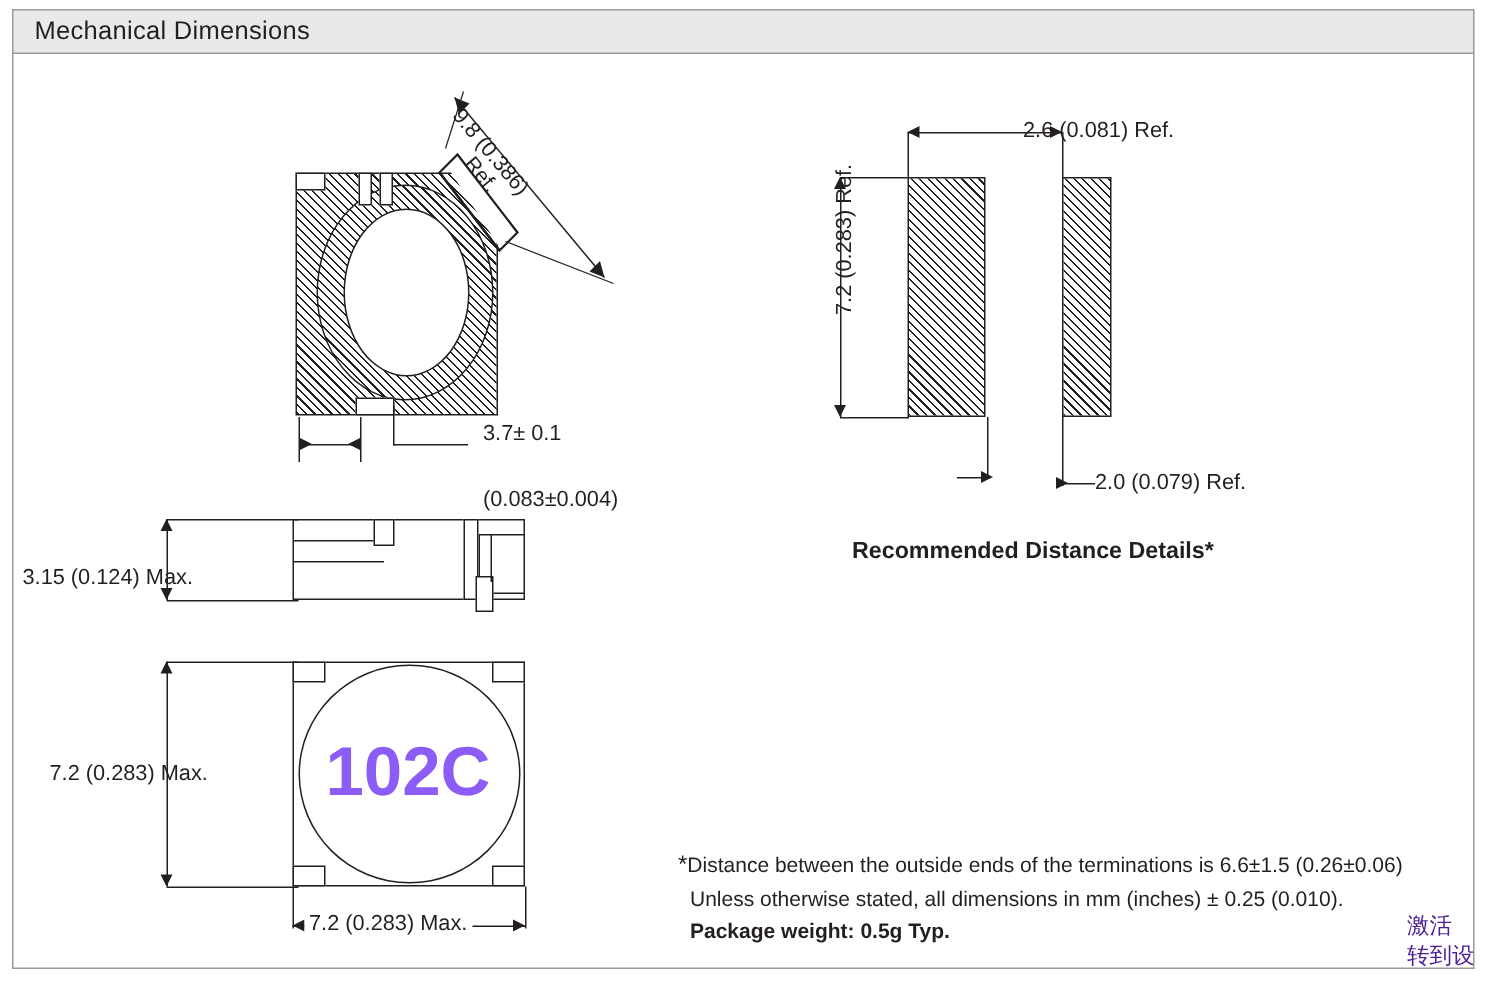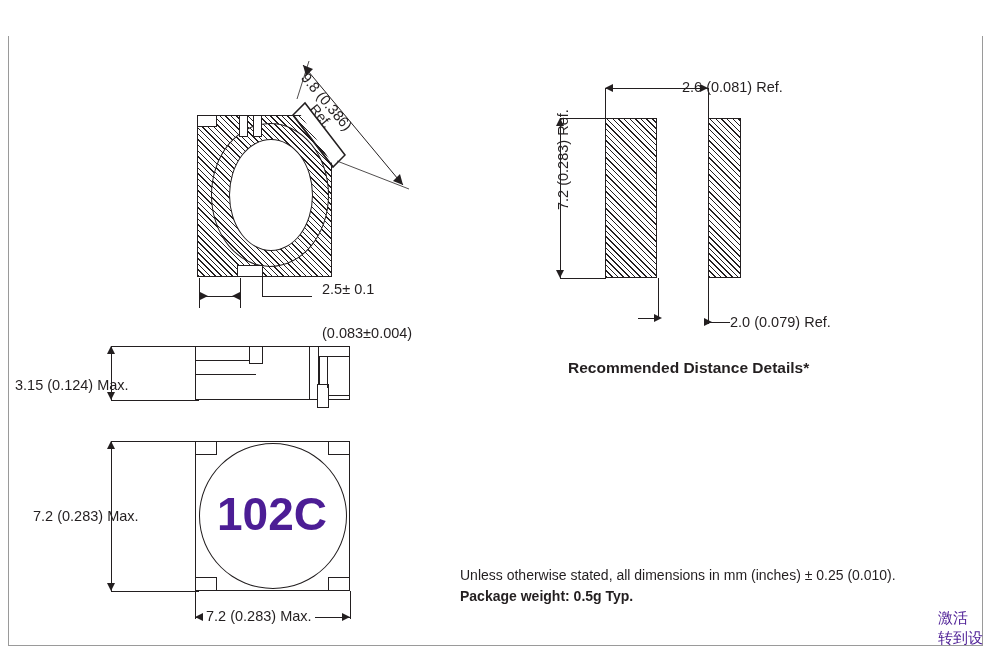--- a/index.html
+++ b/index.html
@@ -127,38 +127,41 @@
   }
   
   #side { position: absolute; left: 95px; top: 330px; width: 330px; height: 100px; }
   
   #bot { position: absolute; left: 95px; top: 425px; width: 340px; height: 210px; }
   .part-code {
     position: absolute;
     font-size: 46px;
     font-weight: bold;
     letter-spacing: 0px;
-    color: #4c1d95;
+    color: #8b5cf6;
   }
   .notes { position: absolute; left: 452px; top: 565px; width: 520px; }
   .notes .line { font-size: 14px; line-height: 1.5; white-space: nowrap; }
   .wm {
     position: absolute;
     right: 8px; bottom: 6px;
     font-size: 15px;
     color: #4c1d95;
     line-height: 1.35;
     text-align: left;
   }
 </style>
 </head>
 <body>
 
 <div id="page">
 
+  <div class="header-bar">
+    <div class="title">Mechanical Dimensions</div>
+  </div>
   <div class="frame"></div>
 
   <div id="iso-wrap">
 
     <div class="iso-body"></div>
 
     <svg width="260" height="250" style="position:absolute;left:0;top:0;">
 
       <polygon points="108,48 148,48 148,110" fill="#ffffff"></polygon>
 
@@ -192,21 +195,21 @@
   </div>
 
   <div class="ln vl" style="left:199px;top:278px;height:30px;"></div>
   <div class="ln vl" style="left:240px;top:278px;height:30px;"></div>
   <div class="ln hl" style="left:200px;top:296px;width:40px;"></div>
   <div class="ar ar-r" style="left:200px;top:292px;"></div>
   <div class="ar ar-l" style="left:232px;top:292px;"></div>
   <div class="ln hl" style="left:262px;top:296px;width:50px;"></div>
   <div class="ln vl" style="left:262px;top:270px;height:27px;"></div>
 
-  <div class="lbl" style="left:322px;top:280px;">2.5± 0.1</div>
+  <div class="lbl" style="left:322px;top:280px;">3.7± 0.1</div>
   <div class="lbl" style="left:322px;top:300px;margin-top:24px;">(0.083±0.004)</div>
 
   <div id="fp">
 
     <div class="ln hl" style="left:75px;top:28px;width:103px;"></div>
     <div class="ar ar-l" style="left:75px;top:24px;"></div>
     <div class="ar ar-r" style="left:170px;top:24px;"></div>
     <div class="ln vl" style="left:75px;top:28px;height:30px;"></div>
     <div class="ln vl" style="left:178px;top:28px;height:30px;"></div>
     <div class="lbl" style="left:152px;top:18px;">2.6 (0.081) Ref.</div>
@@ -274,20 +277,23 @@
 
     <div class="ln hl" style="left:100px;top:192px;width:155px;"></div>
     <div class="ar ar-l" style="left:100px;top:188px;"></div>
     <div class="ar ar-r" style="left:247px;top:188px;"></div>
     <div class="ln vl" style="left:100px;top:166px;height:28px;"></div>
     <div class="ln vl" style="left:255px;top:166px;height:28px;"></div>
     <div class="lbl" style="left:108px;top:182px;background:#ffffff;padding:0 3px;">7.2 (0.283) Max.</div>
   </div>
 
   <div class="notes">
+    <div class="line">
+      <span style="font-size:16px;">*</span><span>Distance between the outside ends of the terminations is 6.6±1.5 (0.26±0.06)</span>
+    </div>
     <div class="line" style="padding-left:8px;">Unless otherwise stated, all dimensions in mm (inches) ± 0.25 (0.010).</div>
     <div class="line" style="padding-left:8px;font-weight:bold;">Package weight: 0.5g Typ.</div>
   </div>
 
   <div class="wm">
     <div>激活</div>
     <div>转到设</div>
   </div>
 
 </div>

